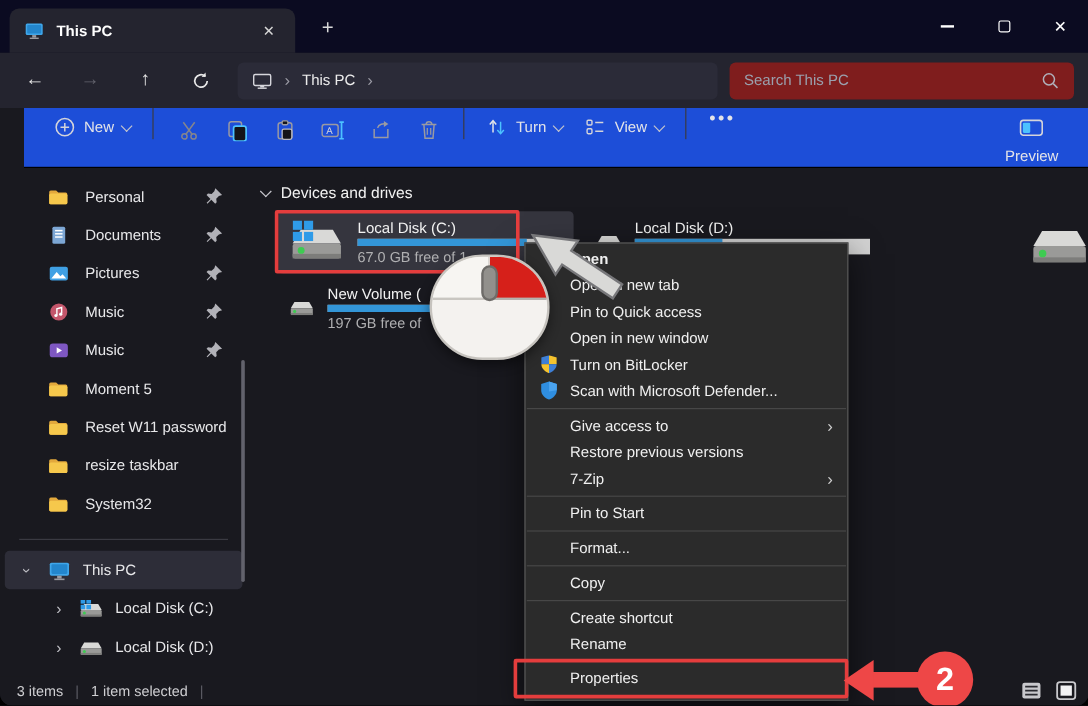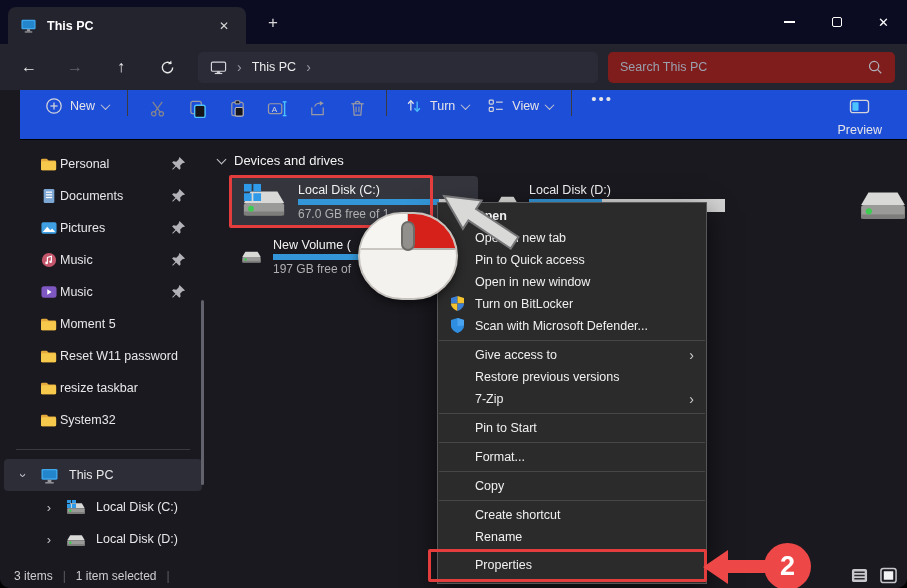--- a/index.html
+++ b/index.html
@@ -33,21 +33,21 @@
   .toolbar { position:absolute; top:90px; left:0; right:0; height:50px; background:#1d4ed8; border-bottom:1px solid #000; display:flex; align-items:flex-start; padding:0 16px;margin-left:20px; }
   .tbtn { display:flex; align-items:center; gap:7px; color:#e4e4e8; font-size:12.5px; padding:7px 9px; border-radius:4px; }
   .chev { width:7px; height:7px; border-right:1.4px solid #c6c6cc; border-bottom:1.4px solid #c6c6cc; transform:rotate(45deg) translate(-1px,-1px); }
   .tdiv { width:1px; height:26px; background:#3a3a42; margin:0 9px; }
   .ibtn { width:40px; height:36px; display:flex; align-items:center; justify-content:center; border-radius:4px; }
   .ellipsis { color:#e4e4e8; font-size:15px; letter-spacing:2px; padding:0 10px; }
   .preview-btn { margin-left:auto;flex-direction:column; }
 
   
   .sidebar { position:absolute; top:140px; left:0; width:206px; bottom:24px; padding-top:8px; }
-  .srow { height:32px; display:flex; align-items:center; padding-left:36px; gap:2px; color:#e8e8ea; font-size:12.5px; position:relative; border-radius:4px; margin:0 4px; }
+  .srow { height:32px; display:flex; align-items:center; padding-left:36px; gap:13px; color:#e8e8ea; font-size:12.5px; position:relative; border-radius:4px; margin:0 4px; }
   .srow .pin { position:absolute; right:16px; top:8px; }
   .tree-sep { height:1px; background:#3a3a42; margin:13px 16px 9px 16px; }
   .srow.sel { background:#2d2d38; }
   .srow.root { padding-left:12px; gap:10px; }
   .srow.child { padding-left:38px; gap:10px; }
   .tree-chev { color:#c0c0c6; font-size:13px; width:14px; text-align:center; }
   .tree-chev.down { transform:rotate(90deg); }
   .side-scroll { position:absolute; left:201px; top:300px; width:3px; height:185px; background:#62626c; border-radius:2px; }
 
   

